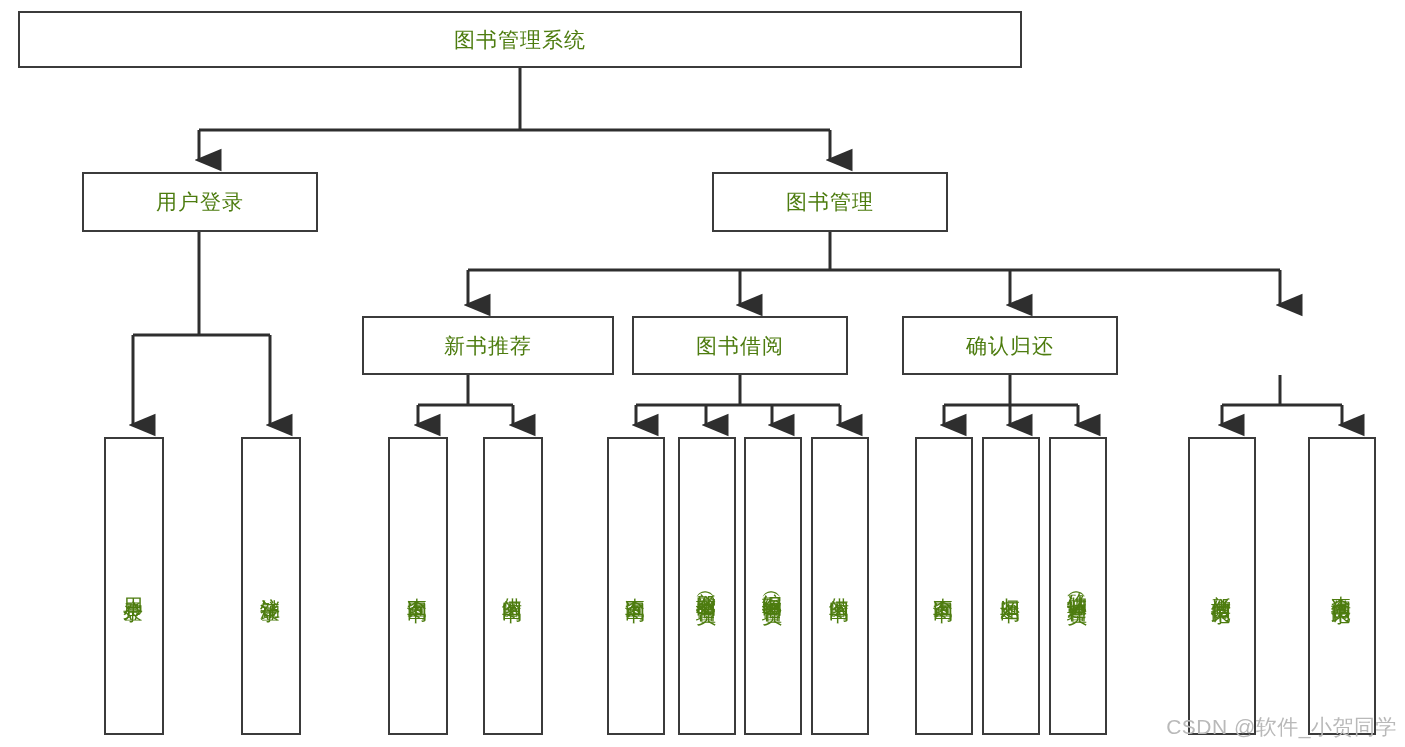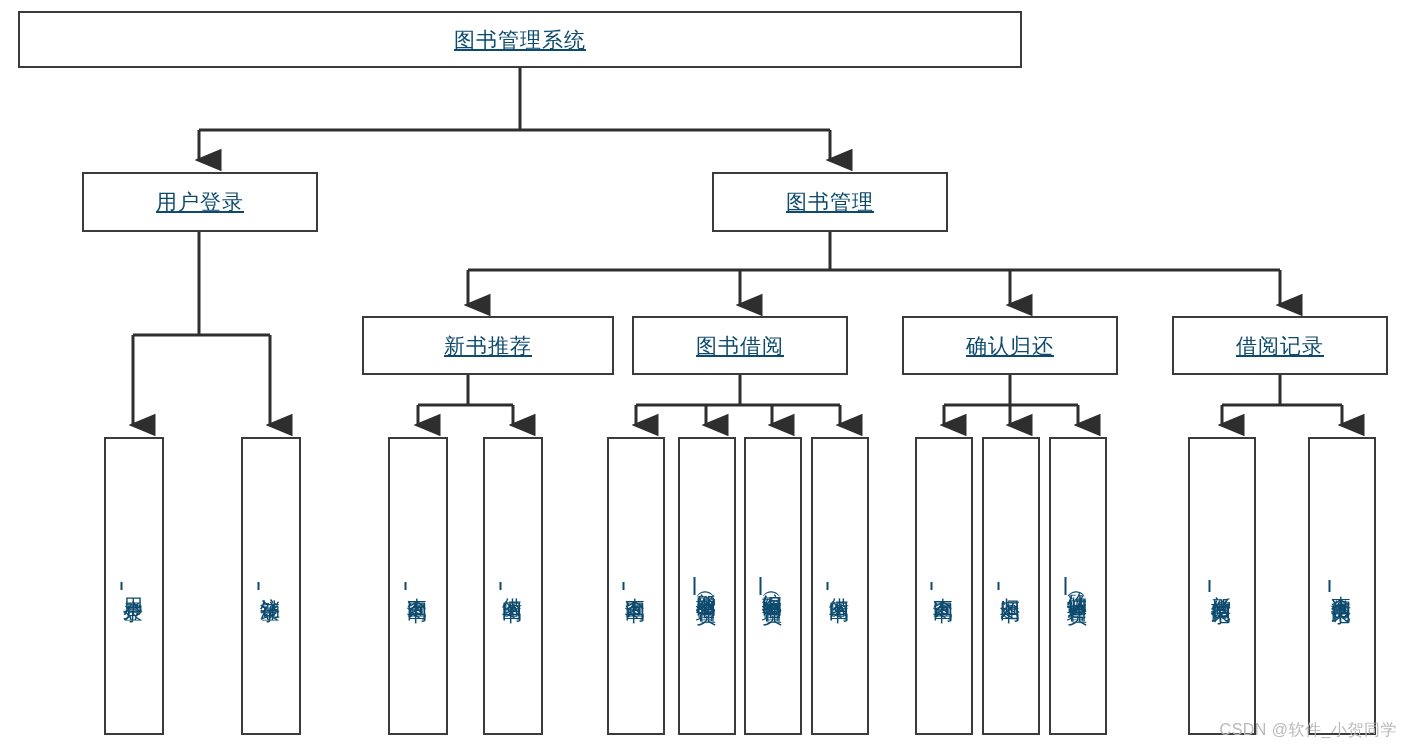--- a/index.html
+++ b/index.html
@@ -27,23 +27,22 @@
     pointer-events: none;
   }
   .node {
     position: absolute;
     box-sizing: border-box;
     border: 2px solid #3b3b3b;
     background: #ffffff;
     display: flex;
     align-items: center;
     justify-content: center;
-    color: #0c4a6e;
+    color: #4d7c0f;
     text-align: center;
-    text-decoration: underline;
   }
   .node.horiz {
     font-size: 21px;
     letter-spacing: 1px;
     line-height: 1.2;
   }
   .node.vert {
     writing-mode: vertical-rl;
     text-orientation: upright;
     font-size: 20px;
@@ -53,21 +52,21 @@
   .node.vert .label {
     writing-mode: vertical-rl;
     text-orientation: upright;
     display: block;
     white-space: nowrap;
   }
   .watermark {
     position: absolute;
     right: 8px;
     bottom: 6px;
-    font-size: 16px;
+    font-size: 21px;
     color: #b9b9b9;
     letter-spacing: 0.5px;
     white-space: nowrap;
   }
 </style>
 </head>
 <body>
 
 <div id="canvas">
 
@@ -134,23 +133,20 @@
 
   <div class="node horiz" style="left:362px; top:316px; width:252px; height:59px;">
     <span class="label">新书推荐</span>
   </div>
   <div class="node horiz" style="left:632px; top:316px; width:216px; height:59px;">
     <span class="label">图书借阅</span>
   </div>
   <div class="node horiz" style="left:902px; top:316px; width:216px; height:59px;">
     <span class="label">确认归还</span>
   </div>
-  <div class="node horiz" style="left:1172px; top:316px; width:216px; height:59px;">
-    <span class="label">借阅记录</span>
-  </div>
 
   <div class="node vert" style="left:104px; top:437px; width:60px; height:298px;">
     <span class="label">用户登录</span>
   </div>
   <div class="node vert" style="left:241px; top:437px; width:60px; height:298px;">
     <span class="label">注销登录</span>
   </div>
 
   <div class="node vert" style="left:388px; top:437px; width:60px; height:298px;">
     <span class="label">查询图书</span>

